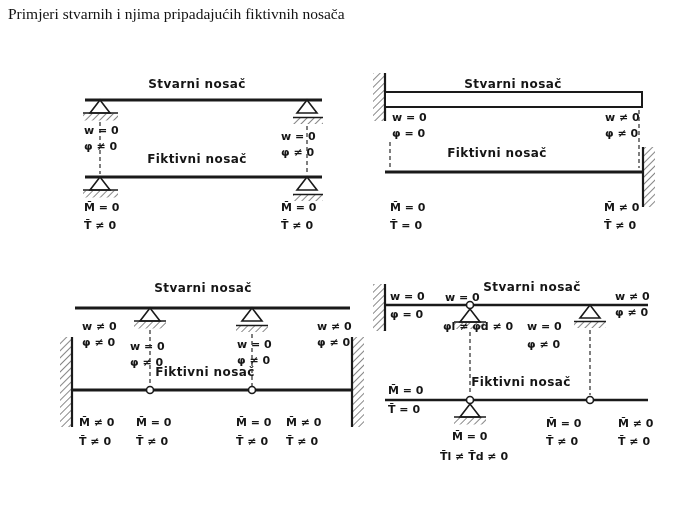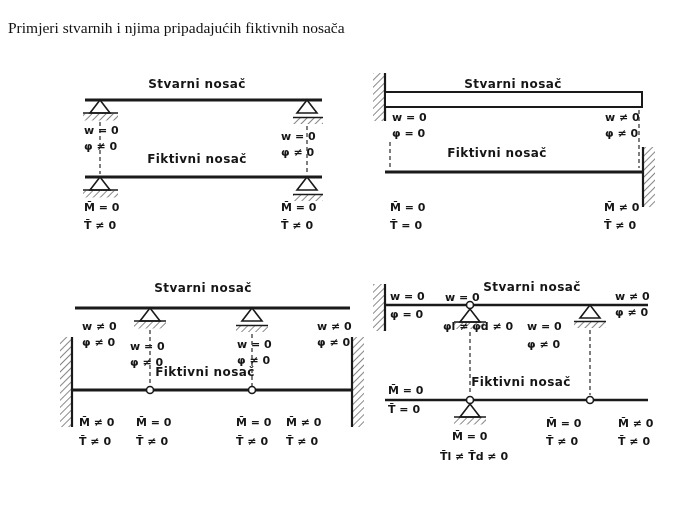--- a/index.html
+++ b/index.html
@@ -12,21 +12,21 @@
   }
   .page {
     position: relative;
     width: 680px;
     height: 506px;
     background: #ffffff;
   }
   .title {
     position: absolute;
     left: 8px;
-    top: 19px;
+    top: 5px;
     font-family: "Liberation Serif", serif;
     font-size: 15.5px;
     color: #111111;
     white-space: nowrap;
   }
   svg { position: absolute; left: 0; top: 0; }
   svg text {
     font-family: "DejaVu Sans", sans-serif;
     fill: #161616;
   }

